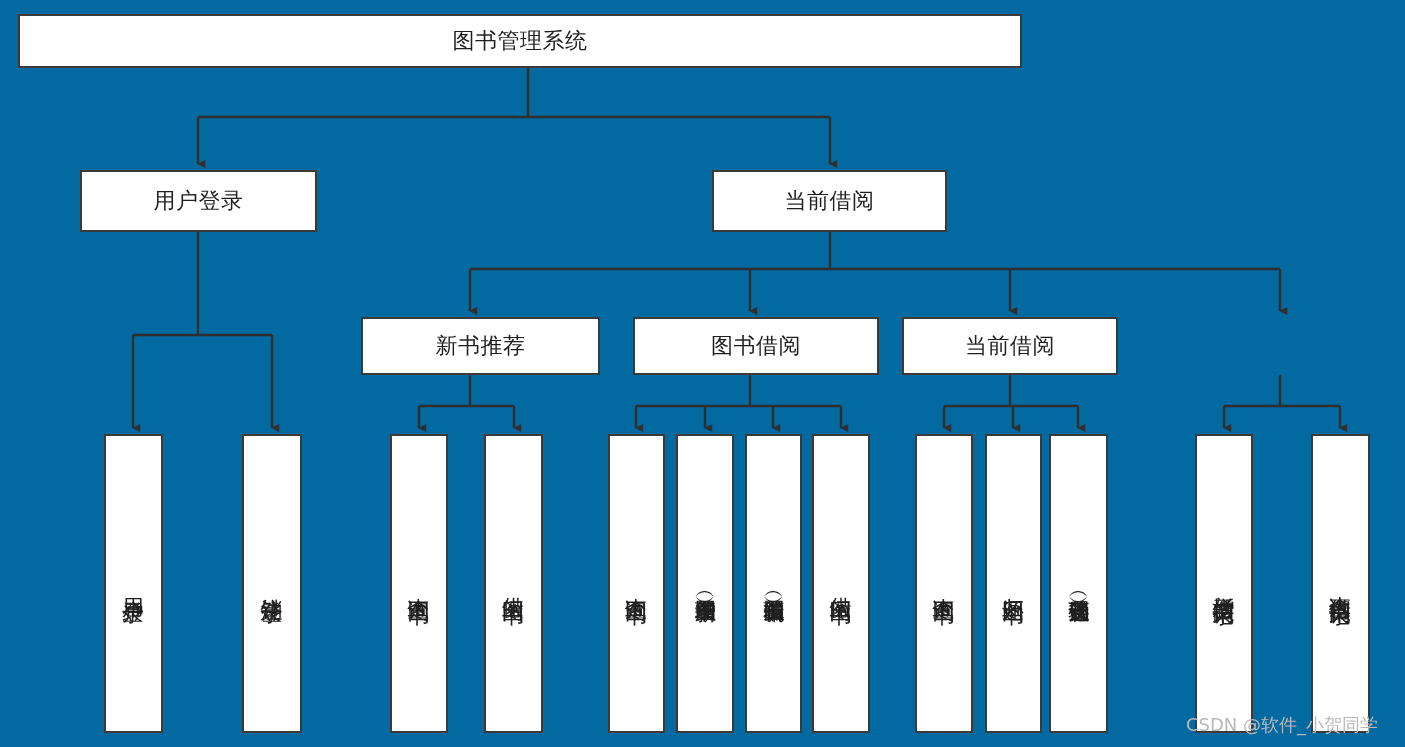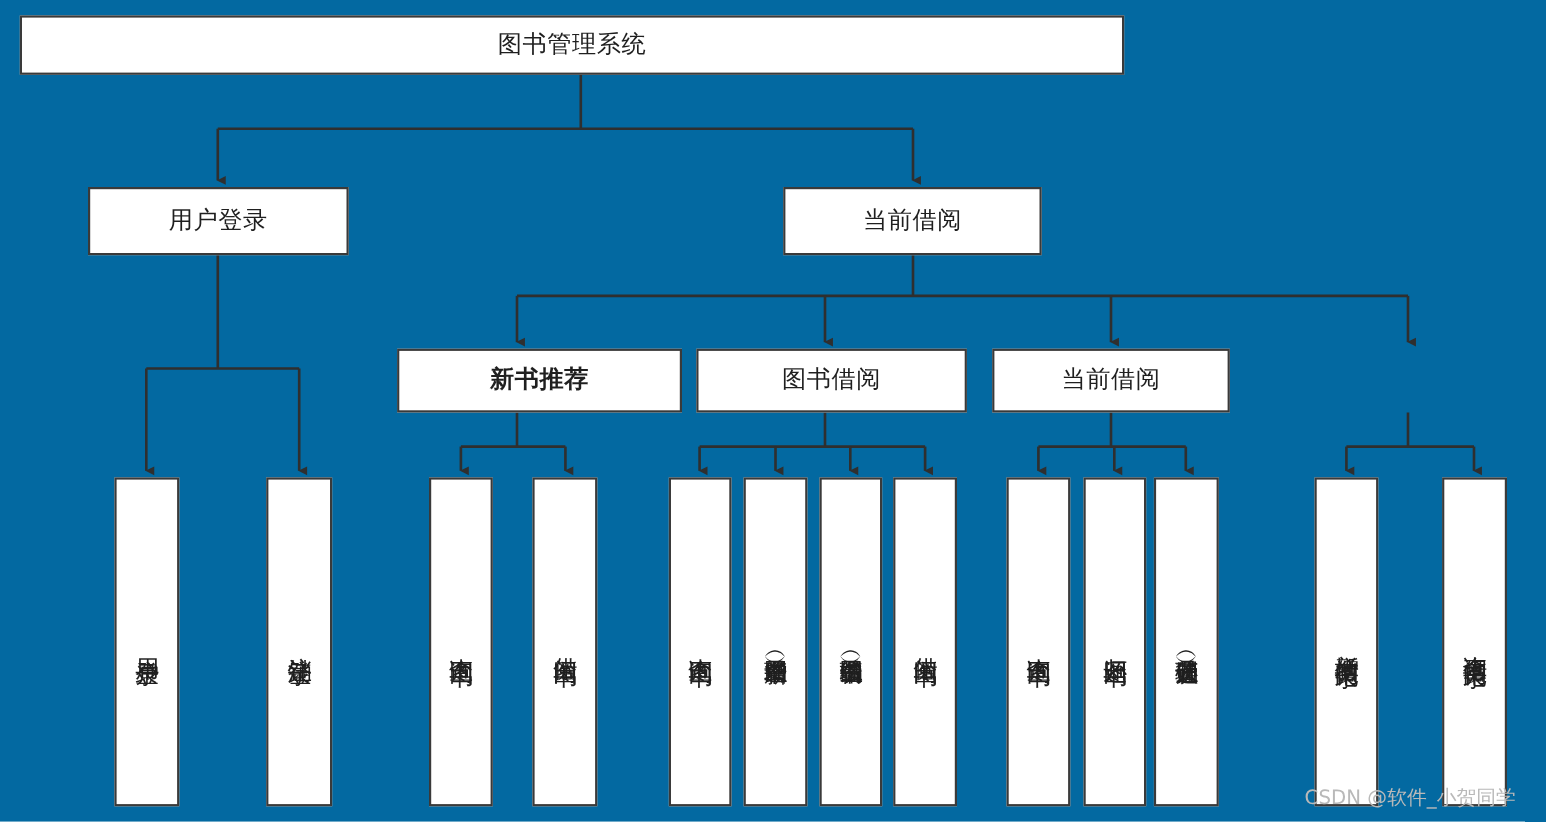--- a/index.html
+++ b/index.html
@@ -138,21 +138,21 @@
     <span class="node-label">图书管理系统</span>
   </div>
 
   <div class="node level2" style="left:80px; top:170px; width:237px; height:62px;">
     <span class="node-label">用户登录</span>
   </div>
   <div class="node level2" style="left:712px; top:170px; width:235px; height:62px;">
     <span class="node-label">当前借阅</span>
   </div>
 
-  <div class="node level3" style="left:361px; top:317px; width:259px; height:58px;font-weight:bold;">
+  <div class="node level3" style="left:361px; top:317px; width:239px; height:58px;">
     <span class="node-label">新书推荐</span>
   </div>
   <div class="node level3" style="left:633px; top:317px; width:246px; height:58px;">
     <span class="node-label">图书借阅</span>
   </div>
   <div class="node level3" style="left:902px; top:317px; width:216px; height:58px;">
     <span class="node-label">当前借阅</span>
   </div>
 
   <div class="node leaf" style="left:104px; top:434px; width:59px; height:299px;">

